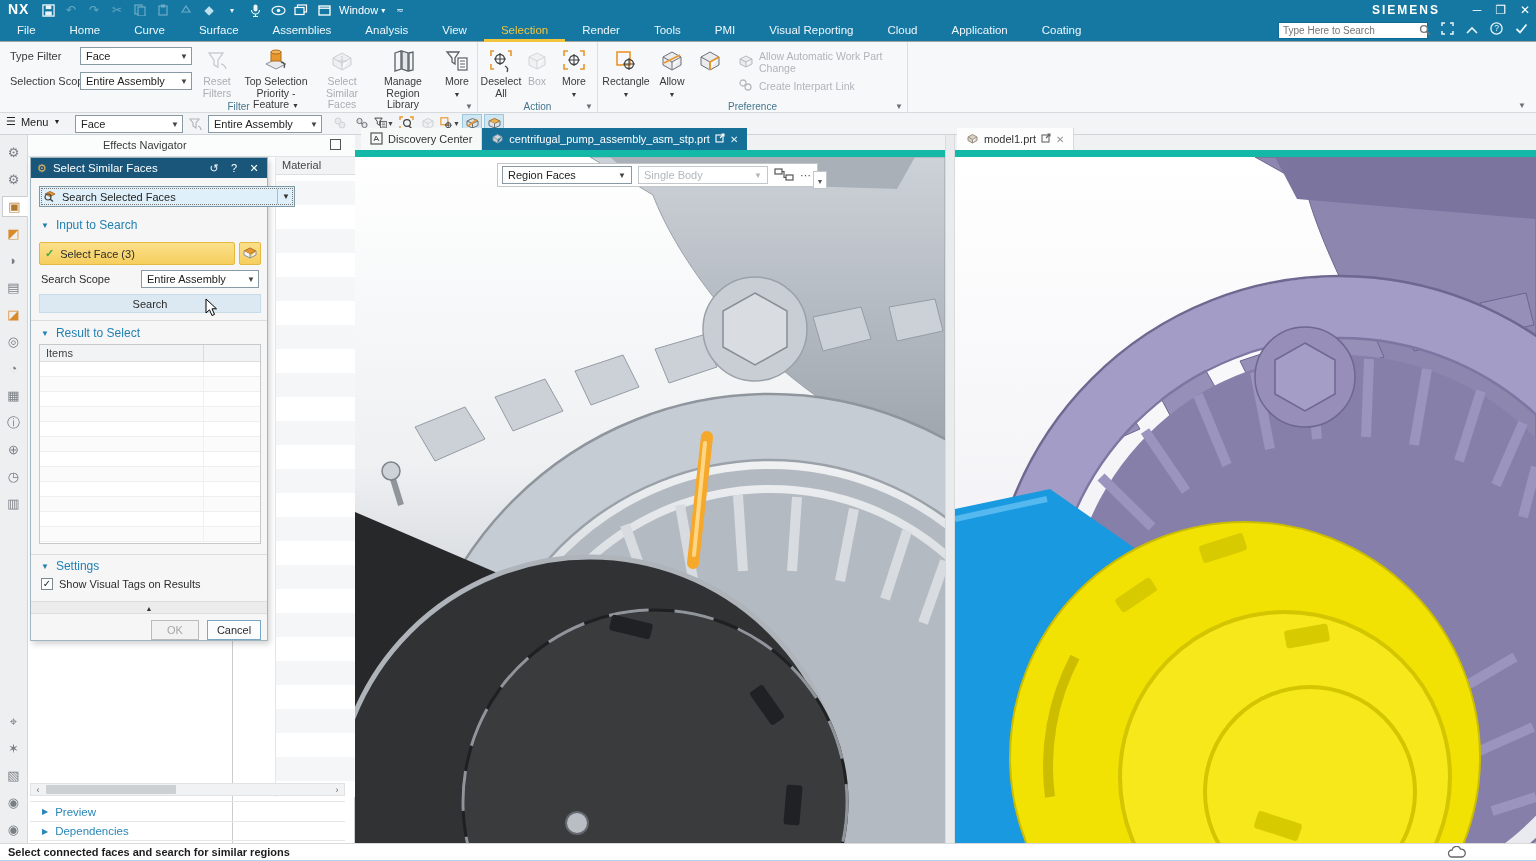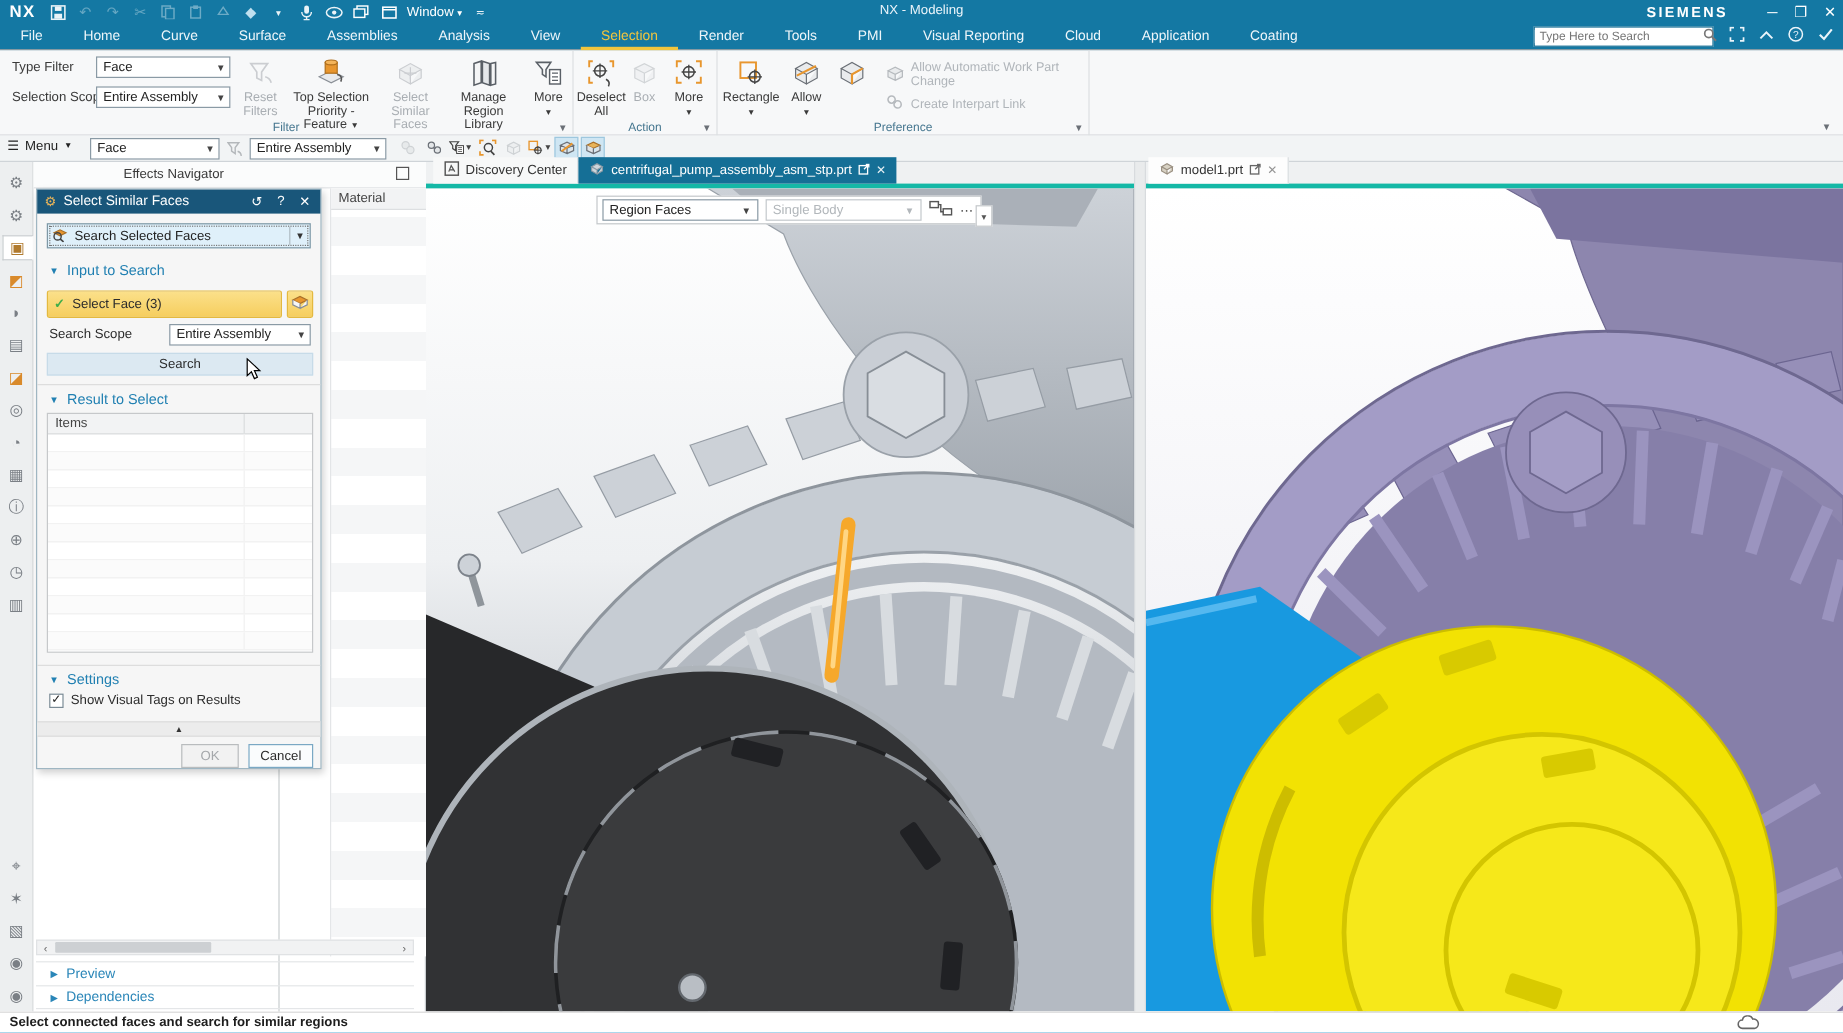--- a/index.html
+++ b/index.html
@@ -70,21 +70,21 @@
   .scr-ar { width:14px; text-align:center; color:#666; font-size:9px; }
   #scr-thumb { position:absolute; left:15px; top:1px; width:130px; height:9px; background:#cdd0d3; border-radius:1px; }
   .nav-sec { position:absolute; left:2px; width:315px; height:20px; border-top:1px solid #e4e6e8; display:flex; align-items:center; gap:7px; padding-left:12px; color:#2a86b8; font-size:11.5px; }
   .nav-sec .tri { color:#2a86b8; font-size:8px; }
 
   
   #dialog { position:absolute; left:30px; top:157px; width:238px; height:484px; background:#f6f6f6; border:1px solid #9fb6c2; box-shadow:2px 3px 6px rgba(0,0,0,.18); }
   #dlg-title { position:absolute; left:0; top:0; width:236px; height:20px; background:#19567a; color:#fff; display:flex; align-items:center; padding:0 6px; gap:6px; }
   #dlg-title .t { flex:1; font-size:11.5px; }
   #dlg-title .ti { color:#fff; font-size:11px; width:14px; text-align:center; }
-  .dlg-combo { position:absolute; left:8px; top:28px; width:220px; height:21px; background:#dff0fa; border:1px solid #7f98a5; outline:1px dotted #777; outline-offset:-3px; display:flex; align-items:center; }
+  .dlg-combo { position:absolute; left:8px; top:28px; width:256px; height:21px; background:#dff0fa; border:1px solid #7f98a5; outline:1px dotted #777; outline-offset:-3px; display:flex; align-items:center; }
   .dlg-combo .cv { flex:1; padding:0 4px; color:#222; }
   .dlg-combo .sep { width:1px; height:15px; background:#aebcc4; }
   .dlg-combo .car { width:16px; text-align:center; font-size:8px; color:#333; }
   .dsec { position:absolute; left:10px; display:flex; gap:7px; align-items:center; color:#2180b2; font-size:12px; }
   .dsec .tri { font-size:8px; }
   #sel-face-row { position:absolute; left:8px; top:84px; width:196px; height:23px; background:linear-gradient(180deg,#fbe08a,#f6ce5e); border:1px solid #e4b93f; border-radius:2px; display:flex; align-items:center; gap:6px; padding:0 5px; color:#2c2c2c; }
   #sel-face-icbox { position:absolute; left:208px; top:84px; width:22px; height:23px; background:linear-gradient(180deg,#fbe08a,#f6ce5e); border:1px solid #e4b93f; border-radius:2px; display:flex; align-items:center; justify-content:center; }
   #scope-row-label { position:absolute; left:10px; top:115px; color:#2c2c2c; }
   #scope-combo { left:110px; top:112px; width:118px; }
   #search-btn { position:absolute; left:8px; top:136px; width:222px; height:19px; background:#dce9f2; border:1px solid #c7dbe8; text-align:center; padding-top:3px; color:#2c2c2c; }
@@ -96,21 +96,21 @@
   .irow .c1 { width:164px; border-right:1px solid #f0f0f0; }
   .irow.alt { background:#fbfbfb; }
   #settings-check { position:absolute; left:10px; top:420px; display:flex; gap:6px; align-items:center; color:#2c2c2c; }
   #chk { width:12px; height:12px; background:#fff; border:1px solid #7a8a95; display:flex; align-items:center; justify-content:center; color:#222; font-size:10px; line-height:10px; }
   #dlg-collapse { position:absolute; left:0; top:443px; width:236px; height:13px; background:#ececec; border-top:1px solid #ddd; border-bottom:1px solid #ddd; text-align:center; color:#333; font-size:7px; padding-top:3px; }
   .dlg-btn { position:absolute; top:462px; height:20px; border:1px solid #b9bcbe; background:#f2f2f2; text-align:center; padding-top:3px; }
   #ok-btn { left:120px; width:48px; color:#a5a8ab; }
   #cancel-btn { left:176px; width:54px; background:#fafcfd; border:1px solid #7aa8c4; color:#2c2c2c; }
 
   
-  .vp-tabs { position:absolute; top:135px; height:22px; background:#eff1f2; border-bottom:4px solid #14b8a6; display:flex; align-items:flex-end; }
+  .vp-tabs { position:absolute; top:135px; height:22px; background:#eff1f2; border-bottom:7px solid #14b8a6; display:flex; align-items:flex-end; }
   #vp-tabs-left { left:355px; width:590px; }
   #vp-tabs-right { left:955px; width:581px; }
   .vtab { height:22px; display:flex; align-items:center; gap:5px; padding:0 9px; font-size:11px; color:#333; background:#f7f8f8; border-right:1px solid #d8dbde; }
   .vtab.activeteal { background:#156f96; color:#fff; border-right:0; }
   .vtab .x { font-size:10px; opacity:.9; }
   #vp-left { position:absolute; left:355px; top:157px; width:590px; height:686px; overflow:hidden; }
   #vp-right { position:absolute; left:955px; top:157px; width:581px; height:686px; overflow:hidden; }
   #splitter { position:absolute; left:945px; top:135px; width:10px; height:708px; background:#e9ebec; border-left:1px solid #d8dbde; border-right:1px solid #d8dbde; }
   #overlay-bar { position:absolute; left:142px; top:6px; height:24px; background:#fff; border:1px solid #c4c7ca; display:flex; align-items:center; padding:0 4px; gap:6px; }
   .ov-combo { width:130px; height:18px; border:1px solid #8a9aa5; display:flex; align-items:center; }
@@ -187,21 +187,20 @@
           <rect x="1" y="1" width="11" height="9" fill="none" stroke="#fff" stroke-width="1.3"></rect>
           <path d="M1 3.2 h11" stroke="#fff" stroke-width="1.3"></path>
         </svg>
       </span>
     <span id="window-menu">
         <span>Window</span>
         <span style="font-size:8px;">▾</span>
       </span>
     <span class="qic" style="font-size:9px;">≂</span>
   </div>
-  <div id="win-title">NX - Modeling</div>
   <span id="brand">SIEMENS</span>
   <div id="win-controls">
     <span>─</span>
     <span>❐</span>
     <span>✕</span>
   </div>
 </div>
 
 <div id="tabrow">
   <div id="menu-tabs">

